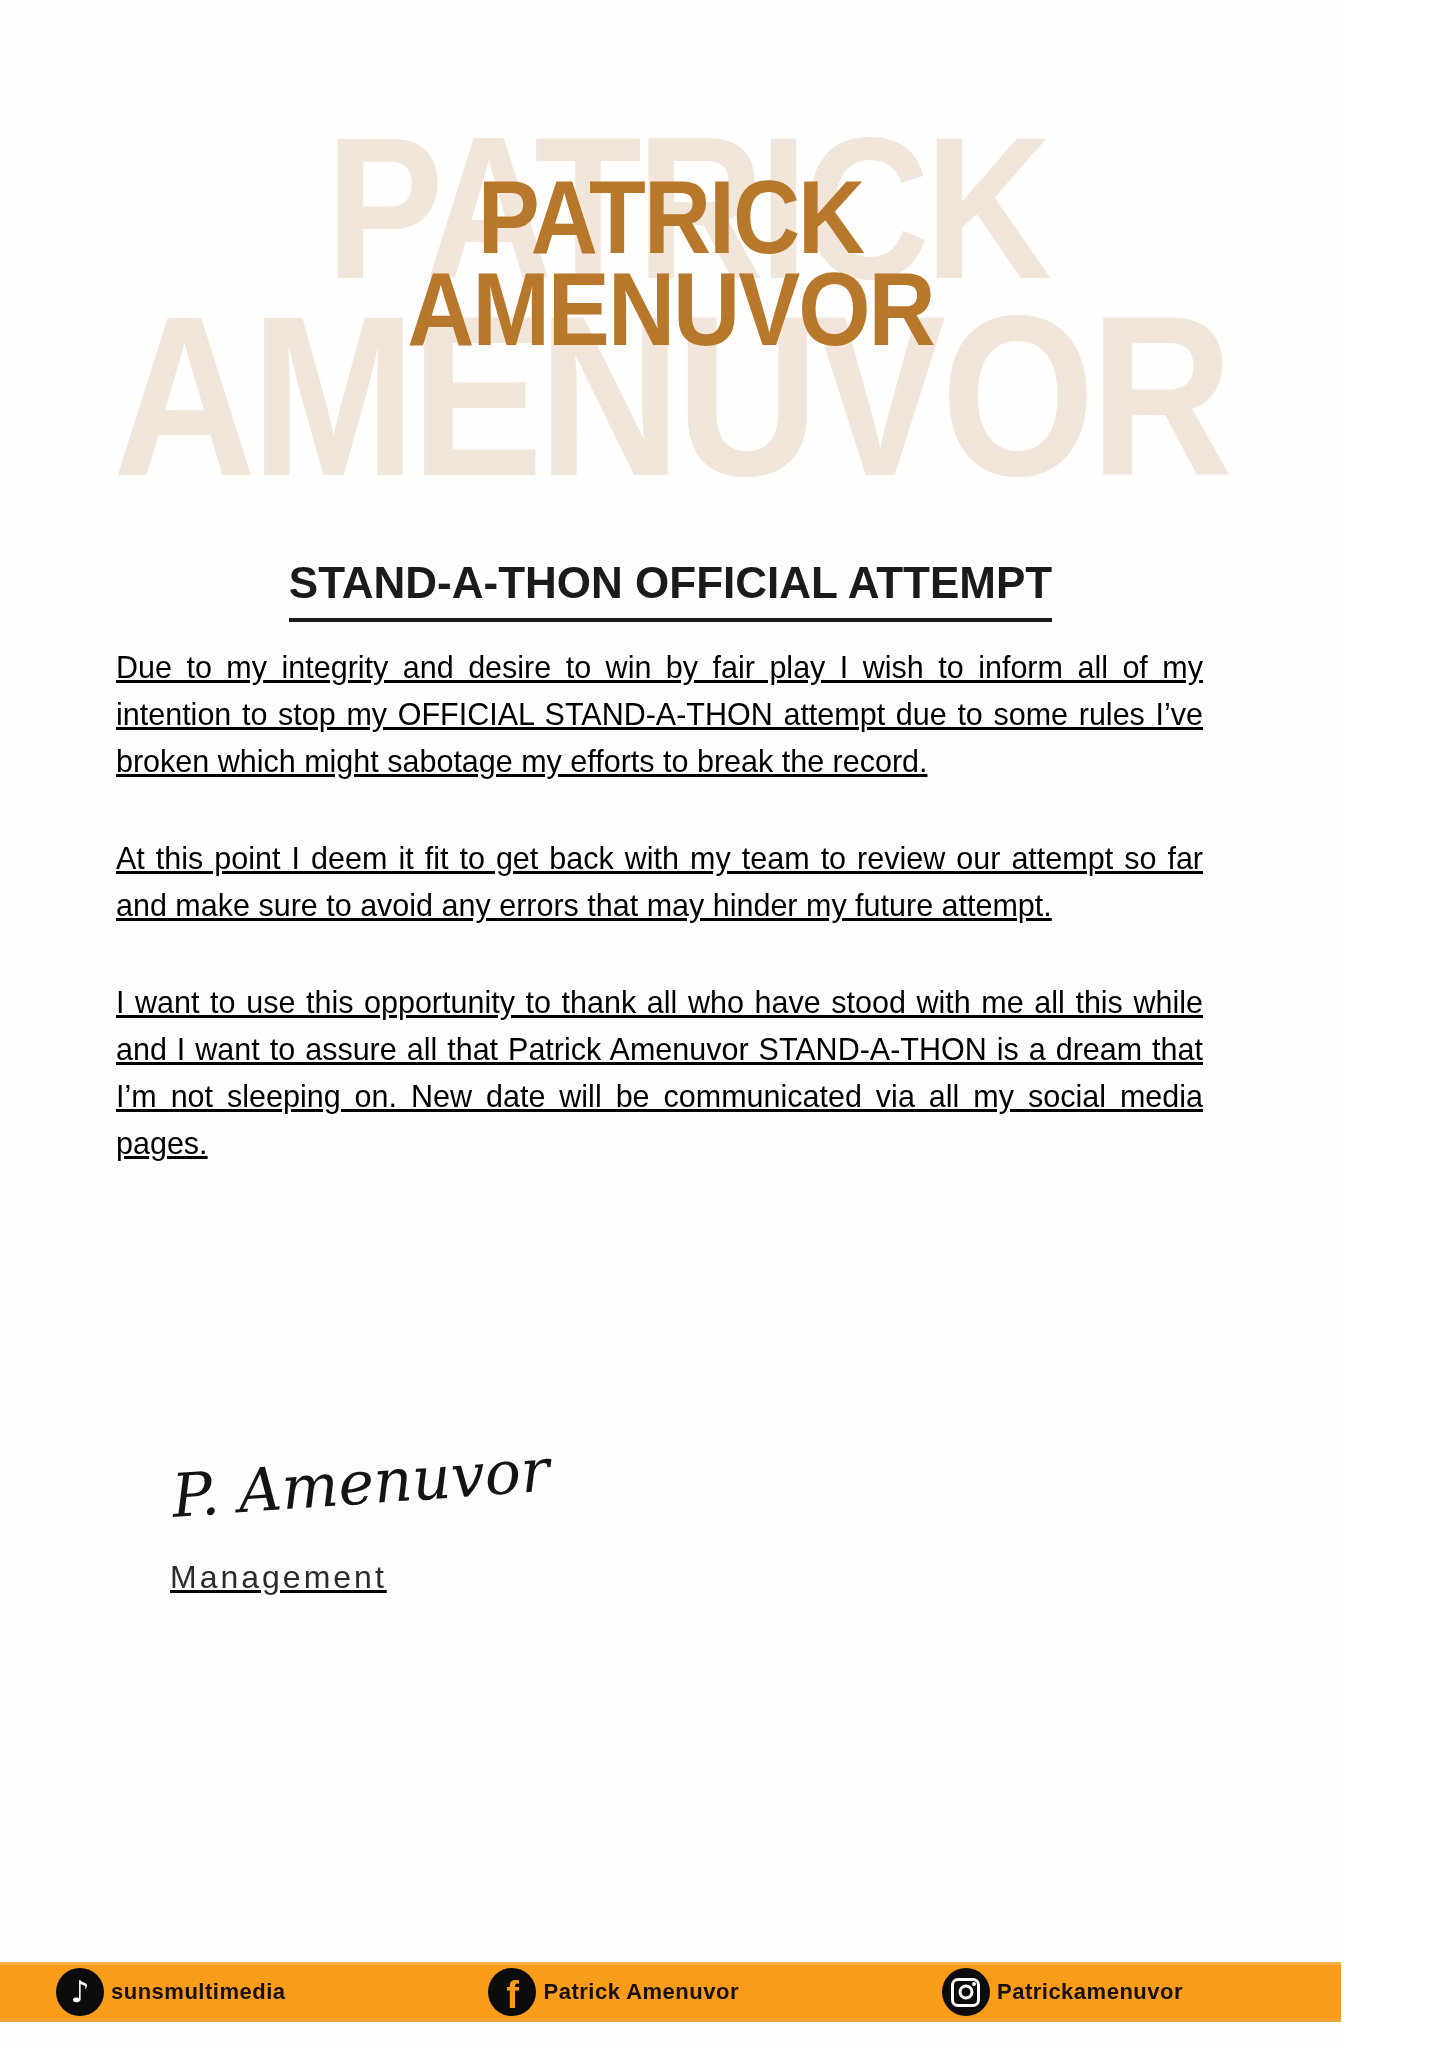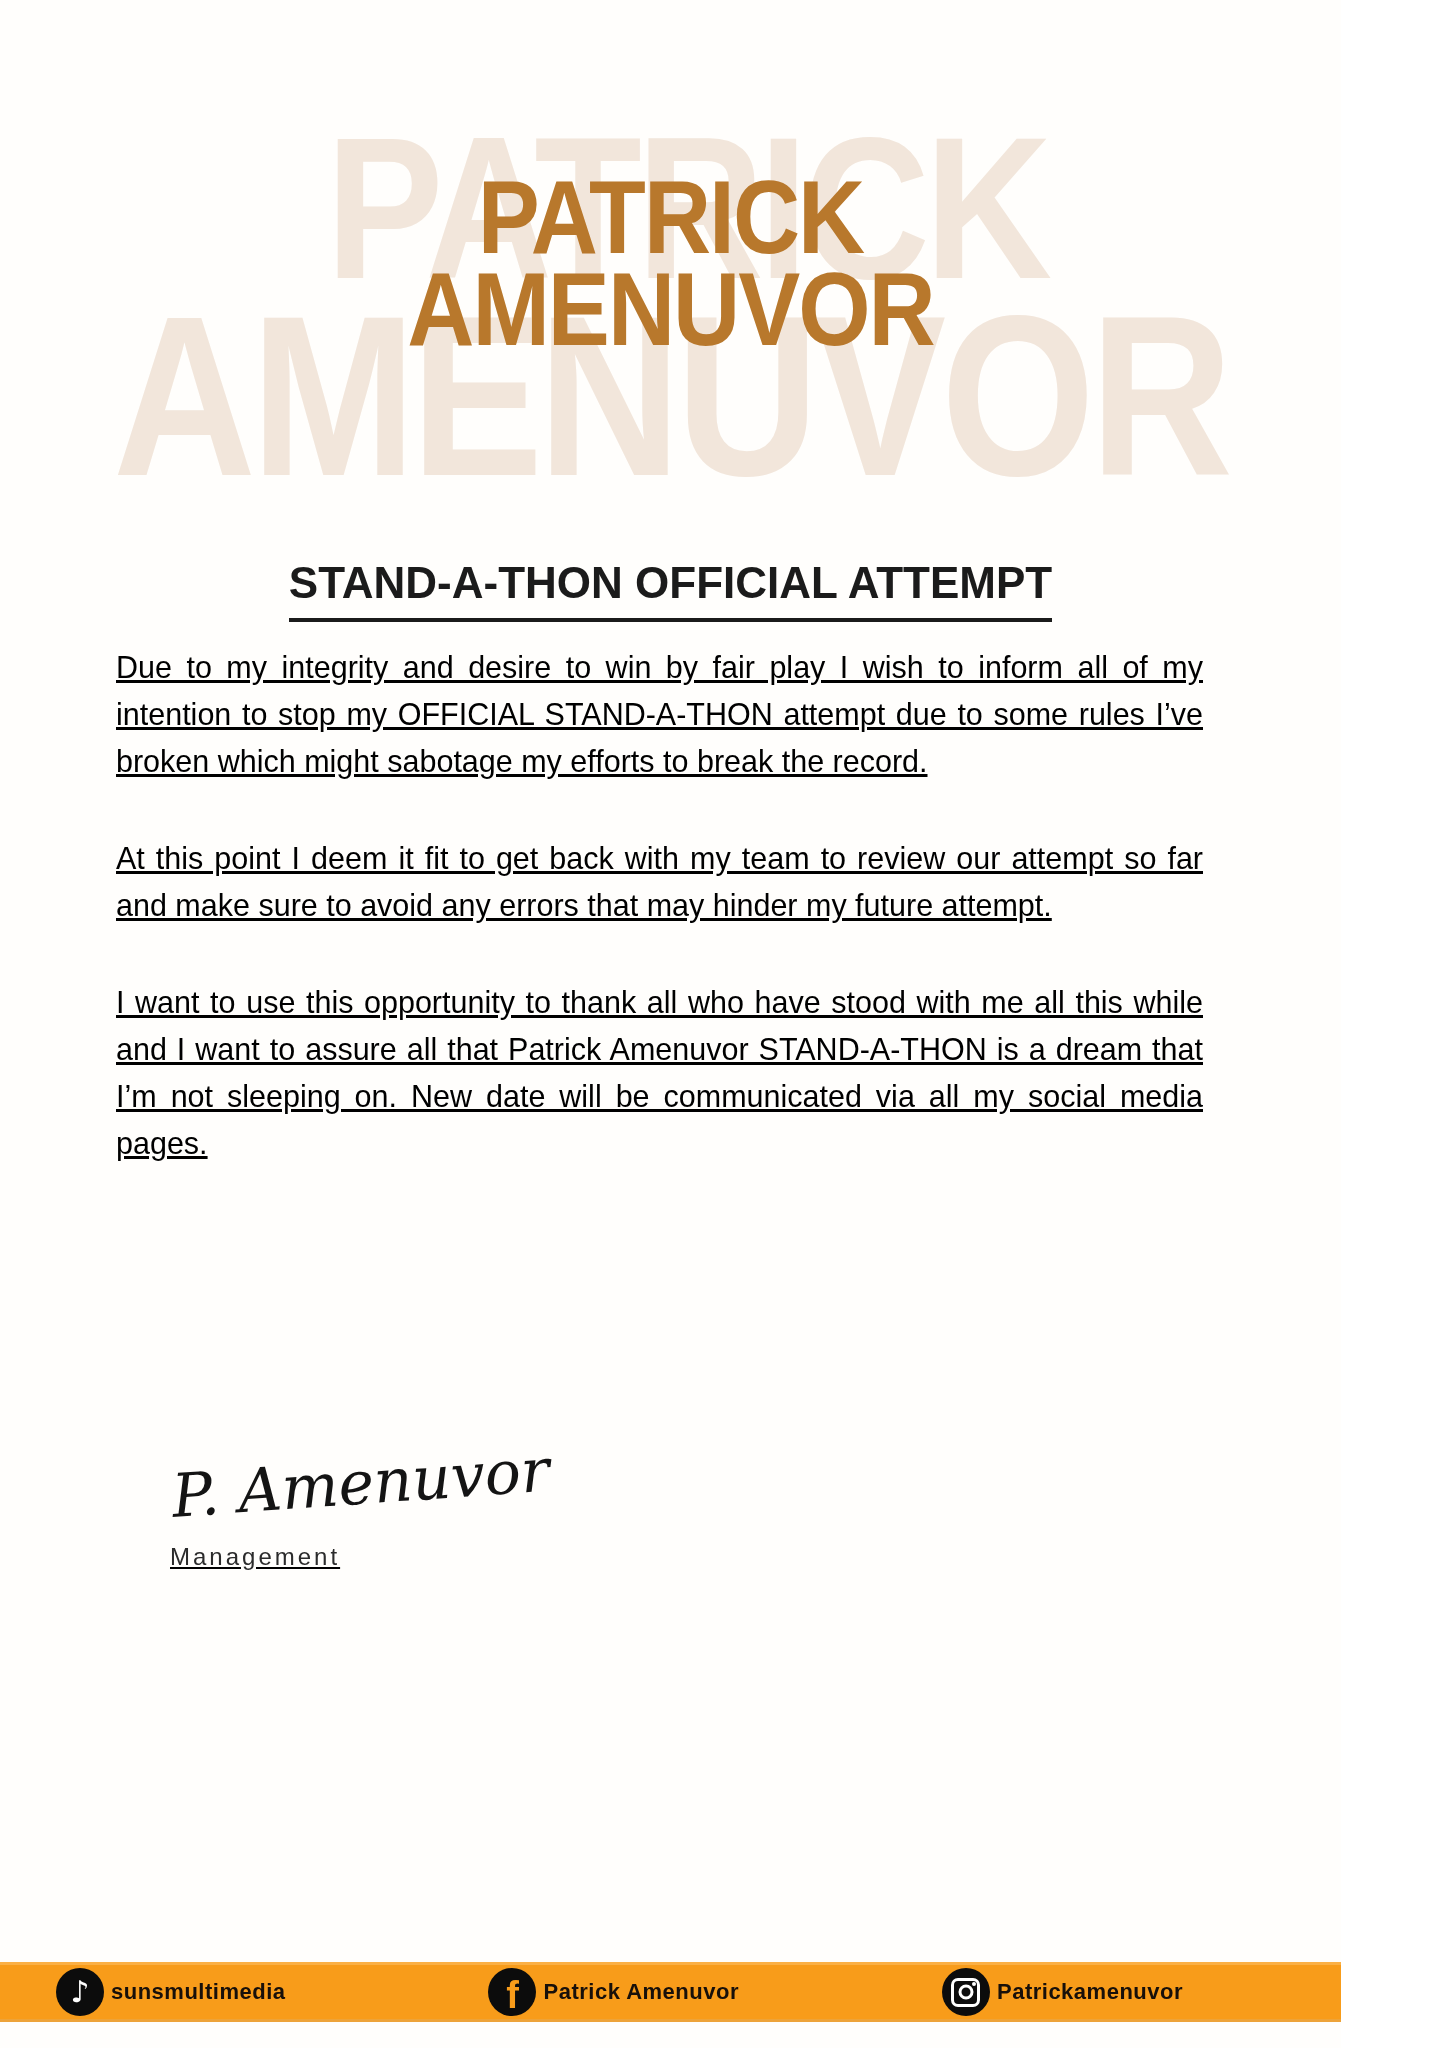--- a/index.html
+++ b/index.html
@@ -49,21 +49,21 @@
   
   .signoff-block { margin:278px 0 0 170px; color:#1f1f1f; }
   .sincerely { font-size:29px; }
   .signature {
     display:inline-block;
     font-family:"DejaVu Serif", serif; font-style:italic;
     font-size:60px; color:#141414;
     transform:rotate(-4deg); transform-origin:left center;
     margin:16px 0 4px 2px;
   }
-  .management { font-size:24px; letter-spacing:3px; color:#2b2b2b; margin-top:8px; }
+  .management { font-size:32px; letter-spacing:3px; color:#2b2b2b; margin-top:24px; }
 
   
   .footer-bar {
     position:absolute; left:0; right:0; bottom:26px; height:60px;
     background:#f89c1a;
     border-top:3px solid #fbb045; border-bottom:3px solid #eda339;
     display:flex; align-items:center; justify-content:space-between;
     padding:0 158px 0 56px; box-sizing:border-box;
     z-index:3;
   }

